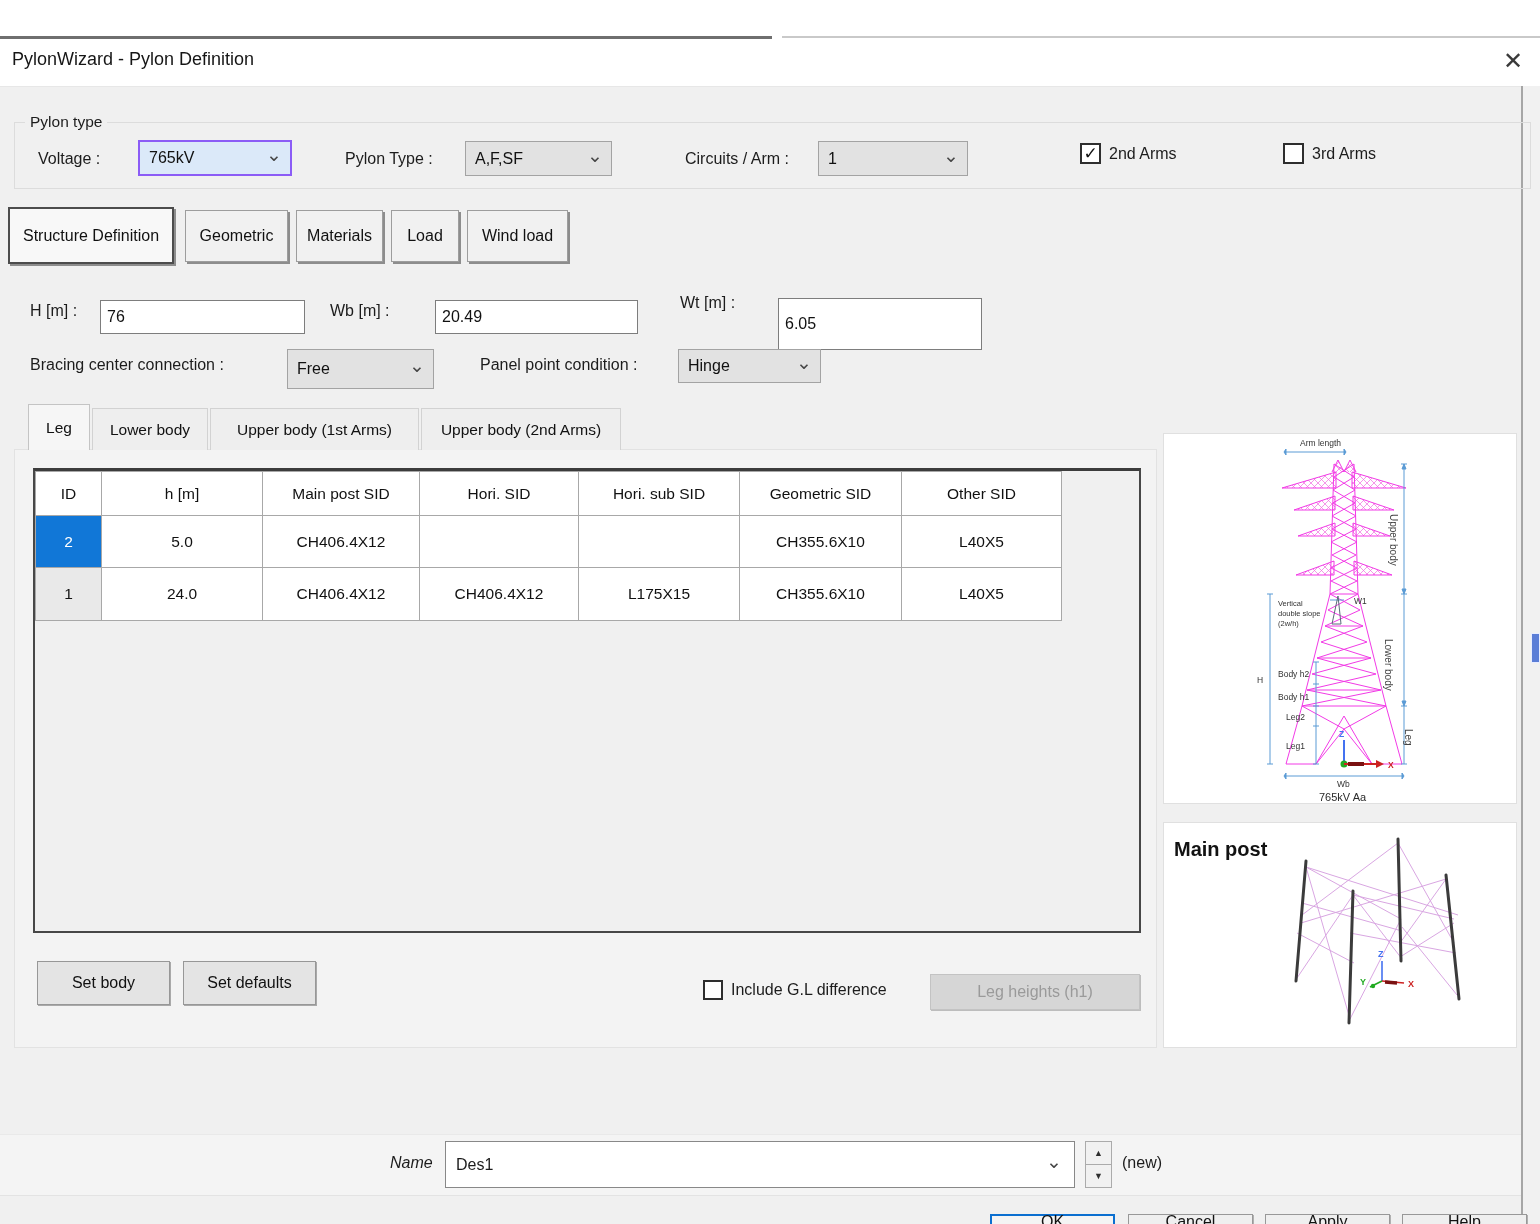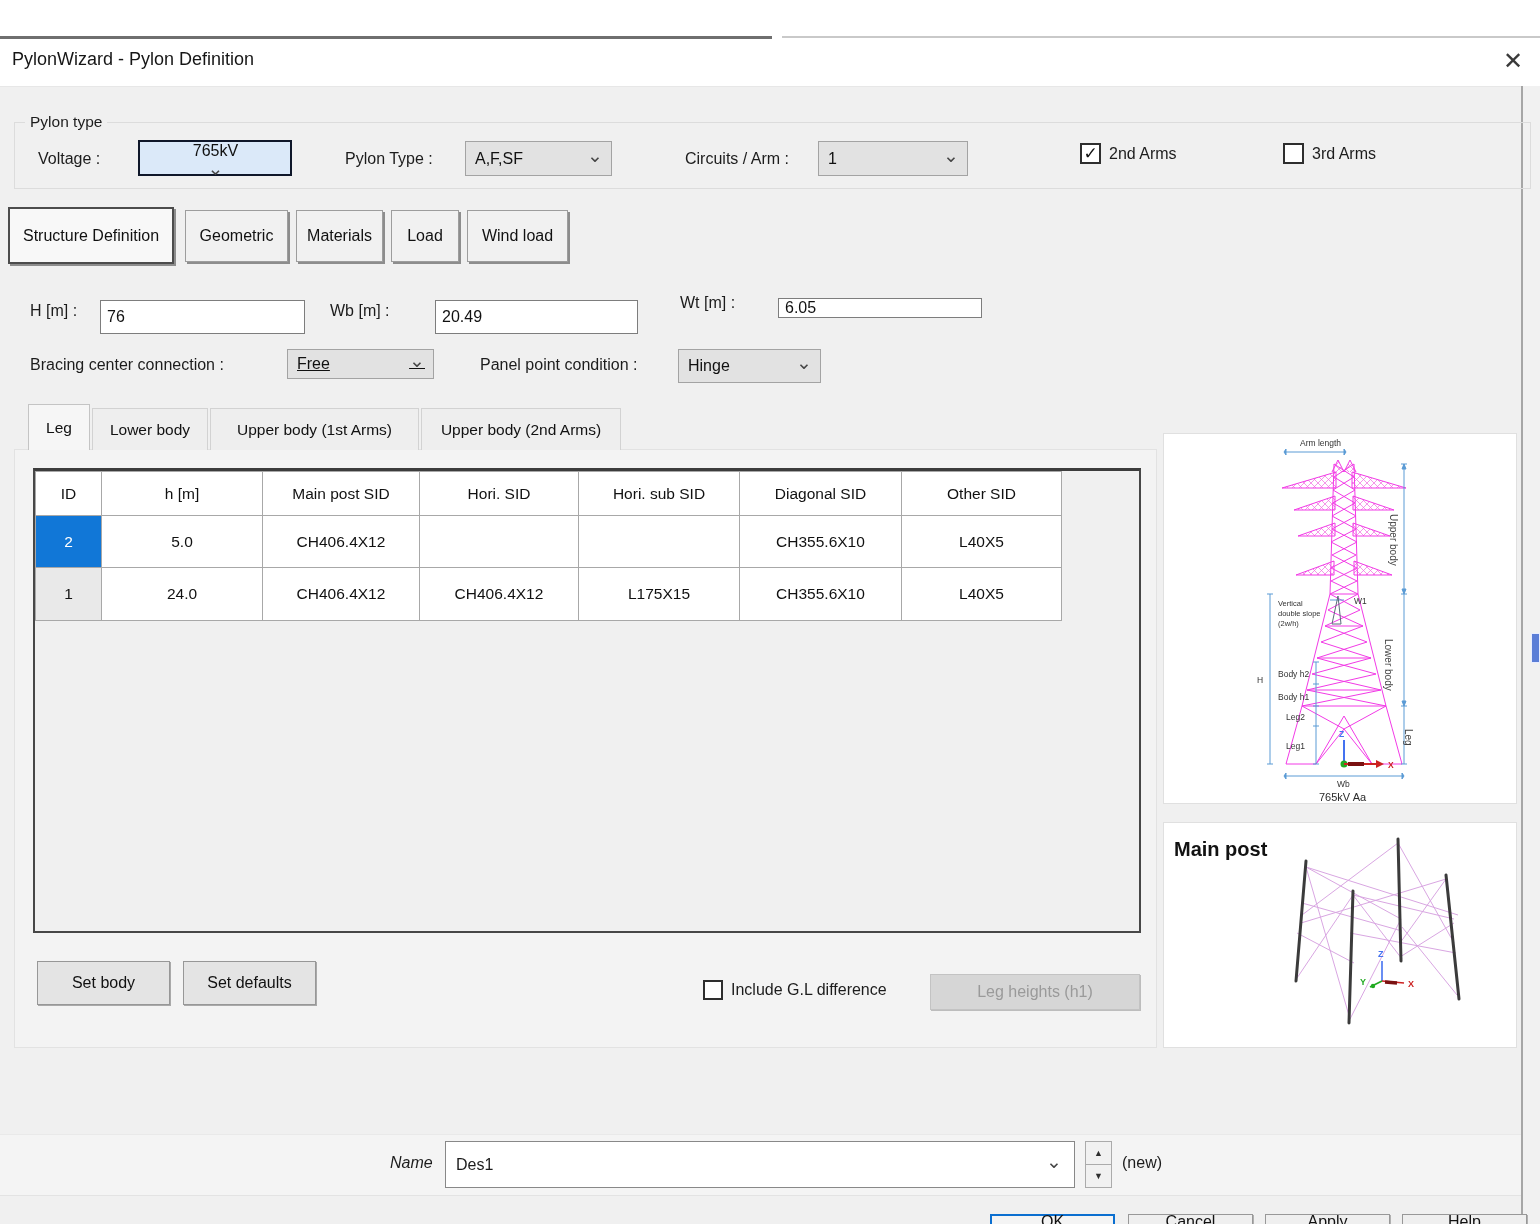--- a/index.html
+++ b/index.html
@@ -28,21 +28,21 @@
   .groupbox-label { position:absolute; top:-10px; left:10px; background:#f0f0f0; padding:0 5px; font-size:15.5px; color:#1c1c1c; white-space:nowrap; }
 
   .pylon-type-group { left:14px; top:86px; width:1517px; height:67px; }
 
   .field-label { font-size:16px; color:#1c1c1c; white-space:nowrap; }
 
   
   .combo { background:#e2e2e2; border:1px solid #a3a3a3; display:flex; align-items:center; justify-content:space-between;
            padding:0 8px 0 9px; font-size:16px; color:#111; }
   .combo .chev { font-size:19px; color:#464646; line-height:10px; margin-top:-6px; }
-  .combo-focus { background:#dbe9f9; border:2px solid #0f172a;flex-direction:column; }
+  .combo-focus { background:#dbe9f9; border:2px solid #8b5cf6; }
 
   
   .checkrow { display:flex; align-items:center; gap:8px; }
   .checkbox { width:21px; height:21px; background:#ffffff; border:2px solid #2e2e2e; display:flex; align-items:center; justify-content:center;
               font-size:17px; color:#111; line-height:1; }
 
   
   .btn3d { background:#f1f1f1; border:1px solid #9d9d9d; box-shadow:2px 2px 0 #8d8d8d;
            display:flex; align-items:center; justify-content:center; font-size:16px; color:#111; }
   .btn3d.selected { background:#f8f8f8; border:2px solid #4c4c4c; box-shadow:2px 2px 0 #8d8d8d; }
@@ -145,25 +145,25 @@
   <div class="abs btn3d" style="left:185px; top:174px; width:103px; height:52px;">Geometric</div>
   <div class="abs btn3d" style="left:296px; top:174px; width:87px; height:52px;">Materials</div>
   <div class="abs btn3d" style="left:391px; top:174px; width:68px; height:52px;">Load</div>
   <div class="abs btn3d" style="left:467px; top:174px; width:101px; height:52px;">Wind load</div>
 
   <div class="abs field-label" style="left:30px; top:266px;">H [m] :</div>
   <input class="abs tinput" style="left: 100px; top: 264px; width: 205px; height: 34px;" value="76">
   <div class="abs field-label" style="left:330px; top:266px;">Wb [m] :</div>
   <input class="abs tinput" style="left: 435px; top: 264px; width: 203px; height: 34px;" value="20.49">
   <div class="abs field-label" style="left:680px; top:258px;">Wt [m] :</div>
-  <input class="abs tinput" style="left: 778px; top: 262px; width: 204px; height: 20px;" value="6.05">
+  <input class="abs tinput" style="left: 778px; top: 262px; width: 204px; height: 52px;" value="6.05">
 
 
   <div class="abs field-label" style="left:30px; top:320px;">Bracing center connection :</div>
-  <div class="abs combo" style="left:287px; top:313px; width:147px; height:30px;text-decoration:underline;">
+  <div class="abs combo" style="left:287px; top:313px; width:147px; height:40px;">
     <span>Free</span>
     <span class="chev">⌄</span>
   </div>
   <div class="abs field-label" style="left:480px; top:320px;">Panel point condition :</div>
   <div class="abs combo" style="left:678px; top:313px; width:143px; height:34px;">
     <span>Hinge</span>
     <span class="chev">⌄</span>
   </div>
 
   <div class="abs left-panel"></div>
@@ -174,21 +174,21 @@
 
   <div class="abs table-box">
     <table class="grid">
       <tbody>
           <tr>
         <th style="width:66px;">ID</th>
         <th style="width:161px;">h [m]</th>
         <th style="width:157px;">Main post SID</th>
         <th style="width:159px;">Hori. SID</th>
         <th style="width:161px;">Hori. sub SID</th>
-        <th style="width:162px;">Diagonal SID</th>
+        <th style="width:162px;">Geometric SID</th>
         <th style="width:160px;">Other SID</th>
       </tr>
       <tr>
         <td class="idcell-sel">2</td>
         <td>5.0</td>
         <td>CH406.4X12</td>
         <td></td>
         <td></td>
         <td>CH355.6X10</td>
         <td>L40X5</td>

